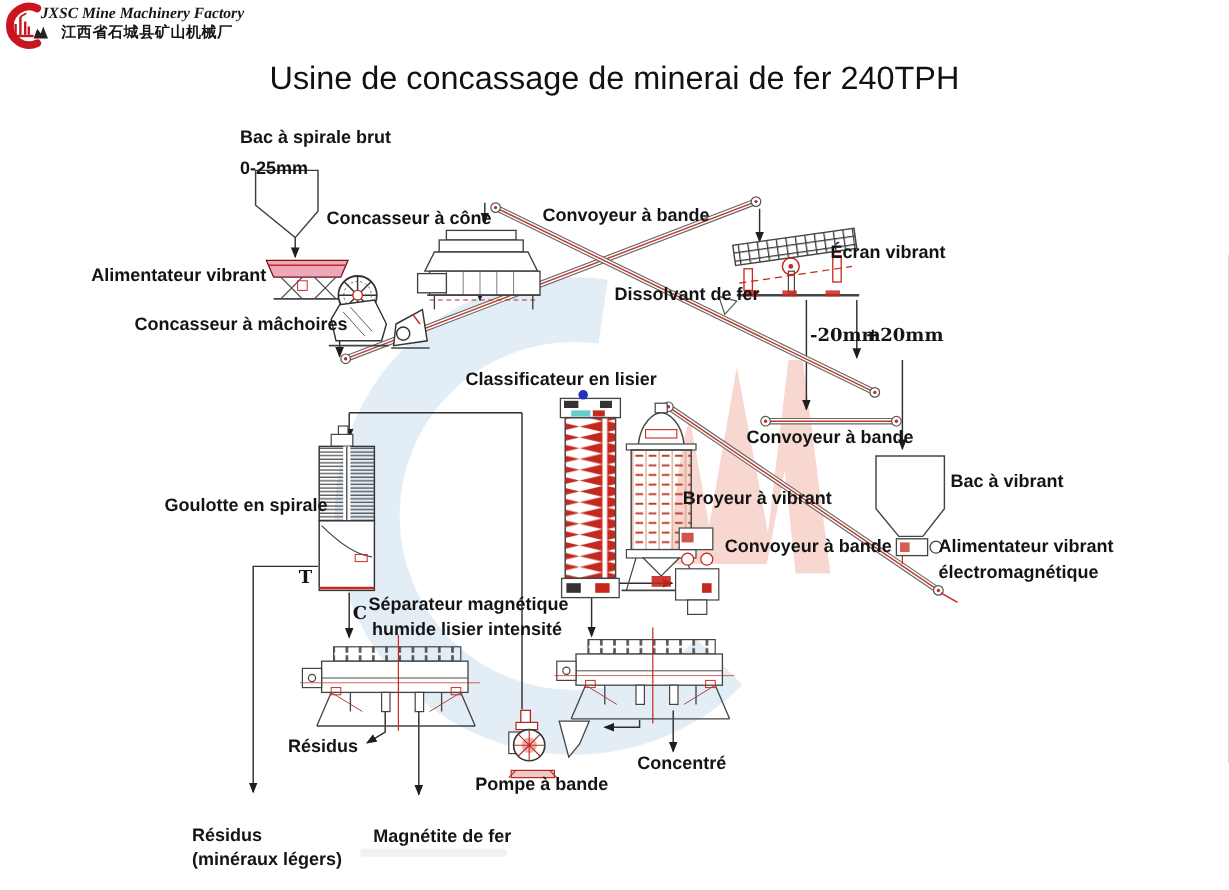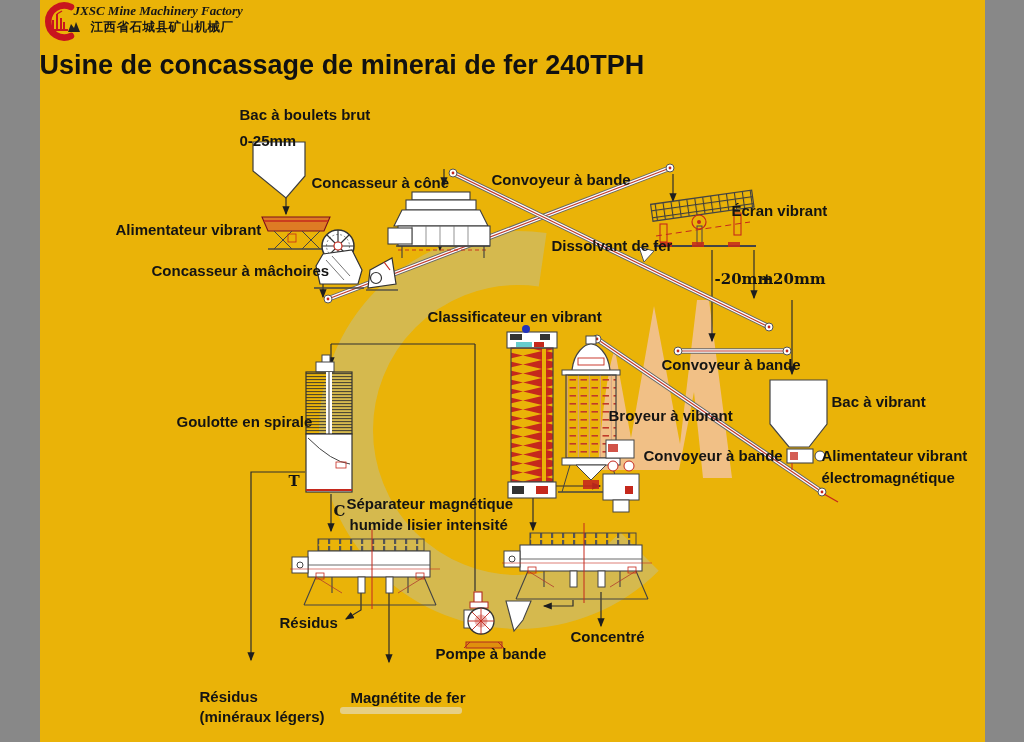--- a/index.html
+++ b/index.html
@@ -1,22 +1,22 @@
 <!DOCTYPE html>
 <html><head>
 <meta charset="utf-8">
 <style>
   html,body{margin:0;padding:0;background:#888;}
-  .canvas{position:relative;width:945px;height:742px;background:#eab308;overflow:hidden;
+  .canvas{position:relative;width:1024px;height:742px;background:#ffffff;overflow:hidden;
           font-family:"Liberation Sans",sans-serif;margin:0 auto;}
   svg.layer{position:absolute;left:0;top:0;width:1024px;height:742px;}
   .lbl{position:absolute;font-weight:bold;font-size:15px;color:#141414;white-space:nowrap;z-index:5;}
   .serifnum{font-family:"DejaVu Serif",serif;font-weight:bold;font-size:15px;}
-  .title{position:absolute;left:0;right:0;top:50px;text-align:left;font-size:27px;
-         font-weight:bold;color:#111;z-index:5;}
+  .title{position:absolute;left:0;right:0;top:50px;text-align:center;font-size:27px;
+         font-weight:normal;color:#111;z-index:5;}
   .logo-en{position:absolute;left:34px;top:3px;font-family:"Liberation Serif",serif;
            font-style:italic;font-weight:bold;font-size:13px;color:#161616;z-index:6;}
   .logo-cn{position:absolute;left:40px;top:19px;font-weight:bold;font-size:12.5px;
            letter-spacing:.5px;color:#161616;z-index:6;padding-left:11px;}
   .ghost{position:absolute;left:300px;top:707px;width:122px;height:7px;background:#e2e6eb;
          border-radius:3px;opacity:.55;z-index:2;}
 </style>
 </head>
 <body>
 
@@ -276,31 +276,31 @@
     <g>
       <polygon points="28,32 31,24 34,28 36,22 40,32" fill="#222"></polygon>
     </g>
   </svg>
 
   <div class="logo-en">JXSC Mine Machinery Factory</div>
   <div class="logo-cn">江西省石城县矿山机械厂</div>
 
   <div class="title">Usine de concassage de minerai de fer 240TPH</div>
 
-  <div class="lbl" style="left:200px;top:106px">Bac à boulets brut</div>
+  <div class="lbl" style="left:200px;top:106px">Bac à spirale brut</div>
   <div class="lbl" style="left:200px;top:132px">0-25mm</div>
   <div class="lbl" style="left:272px;top:174px">Concasseur à cône</div>
   <div class="lbl" style="left:452px;top:171px">Convoyeur à bande</div>
   <div class="lbl" style="left:692px;top:202px">Écran vibrant</div>
   <div class="lbl" style="left:76px;top:221px">Alimentateur vibrant</div>
   <div class="lbl" style="left:512px;top:237px">Dissolvant de fer</div>
   <div class="lbl" style="left:112px;top:262px">Concasseur à mâchoires</div>
   <div class="lbl serifnum" style="left:675px;top:270px">-20mm</div>
   <div class="lbl serifnum" style="left:721px;top:270px">+20mm</div>
-  <div class="lbl" style="left:388px;top:308px">Classificateur en vibrant</div>
+  <div class="lbl" style="left:388px;top:308px">Classificateur en lisier</div>
   <div class="lbl" style="left:622px;top:356px">Convoyeur à bande</div>
   <div class="lbl" style="left:792px;top:393px">Bac à vibrant</div>
   <div class="lbl" style="left:137px;top:413px">Goulotte en spirale</div>
   <div class="lbl" style="left:569px;top:407px">Broyeur à vibrant</div>
   <div class="lbl" style="left:604px;top:447px">Convoyeur à bande</div>
   <div class="lbl" style="left:782px;top:447px">Alimentateur vibrant</div>
   <div class="lbl" style="left:782px;top:469px">électromagnétique</div>
   <div class="lbl serifnum" style="left:249px;top:472px">T</div>
   <div class="lbl serifnum" style="left:294px;top:502px">C</div>
   <div class="lbl" style="left:307px;top:495px">Séparateur magnétique</div>

